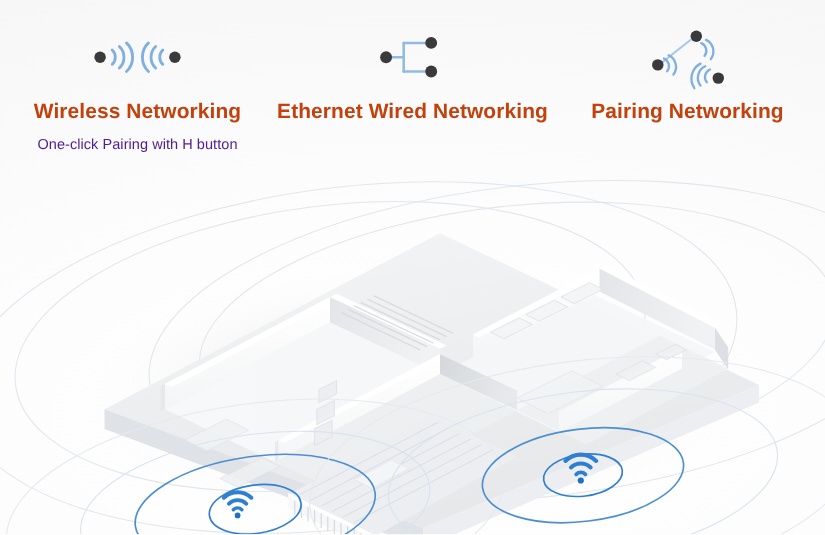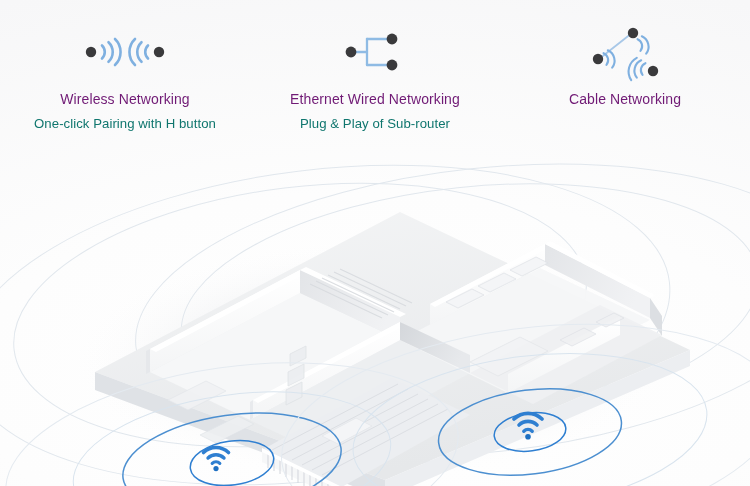--- a/index.html
+++ b/index.html
@@ -46,32 +46,32 @@
     box-sizing: border-box;
   }
   .feature-icon {
     height: 52px;
     display: flex;
     align-items: center;
     justify-content: center;
   }
   .feature-title {
     margin-top: 12px;
-    font-size: 14px;
-    font-weight: normal;
-    color: #701a75;
+    font-size: 19px;
+    font-weight: bold;
+    color: #c2410c;
     letter-spacing: 0.1px;
     line-height: 1.3;
     white-space: nowrap;
   }
   .feature-sub {
     margin-top: 7px;
     font-size: 13.2px;
     font-weight: normal;
-    color: #0f766e;
+    color: #4c1d95;
     letter-spacing: 0.05px;
     line-height: 1.3;
     white-space: nowrap;
   }
 
   
   #scene {
     position: absolute;
     left: 0;
     top: 150px;
@@ -122,21 +122,20 @@
             <path d="M25 9 V 35"></path>
             <path d="M25 9 H 45"></path>
             <path d="M25 35 H 45"></path>
           </g>
           <circle cx="9" cy="22" r="5.4" fill="#3a3a3c"></circle>
           <circle cx="50" cy="9" r="5.4" fill="#3a3a3c"></circle>
           <circle cx="50" cy="35" r="5.4" fill="#3a3a3c"></circle>
         </svg>
       </div>
       <div class="feature-title">Ethernet Wired Networking</div>
-      <div class="feature-sub">Plug &amp; Play of Sub-router</div>
     </div>
 
     <div class="feature">
       <div class="feature-icon">
         <svg width="80" height="52" viewBox="0 0 80 52" aria-hidden="true">
           <line x1="14" y1="33" x2="47" y2="7" stroke="#a8c8e8" stroke-width="1.8" stroke-linecap="round"></line>
           <g fill="none" stroke="#7fb0e0" stroke-width="2.1" stroke-linecap="round">
             <path d="M20 27 A 7.5 7.5 0 0 1 20 39" transform="rotate(-14 20 33)"></path>
             <path d="M25 24 A 11.5 11.5 0 0 1 25 42" transform="rotate(-14 25 33)"></path>
           </g>
@@ -147,21 +146,21 @@
           </g>
           <circle cx="48" cy="7" r="5.2" fill="#3a3a3c"></circle>
           <g fill="none" stroke="#7fb0e0" stroke-width="2.1" stroke-linecap="round">
             <path d="M59 37 A 7.5 7.5 0 0 0 59 49" transform="rotate(14 59 43)"></path>
             <path d="M54 34 A 11.5 11.5 0 0 0 54 52" transform="rotate(14 54 43)"></path>
             <path d="M49 31.5 A 15.5 15.5 0 0 0 49 54.5" transform="rotate(14 49 43)"></path>
           </g>
           <circle cx="68" cy="45" r="5.2" fill="#3a3a3c"></circle>
         </svg>
       </div>
-      <div class="feature-title">Cable Networking</div>
+      <div class="feature-title">Pairing Networking</div>
     </div>
 
   </div>
 
   <div id="scene">
     <svg width="750" height="336" viewBox="0 0 750 336" aria-hidden="true">
       <defs>
         <linearGradient id="floorG" x1="0" y1="0" x2="0.4" y2="1">
           <stop offset="0%" stop-color="#f4f5f6"></stop>
           <stop offset="100%" stop-color="#e6e8ea"></stop>

